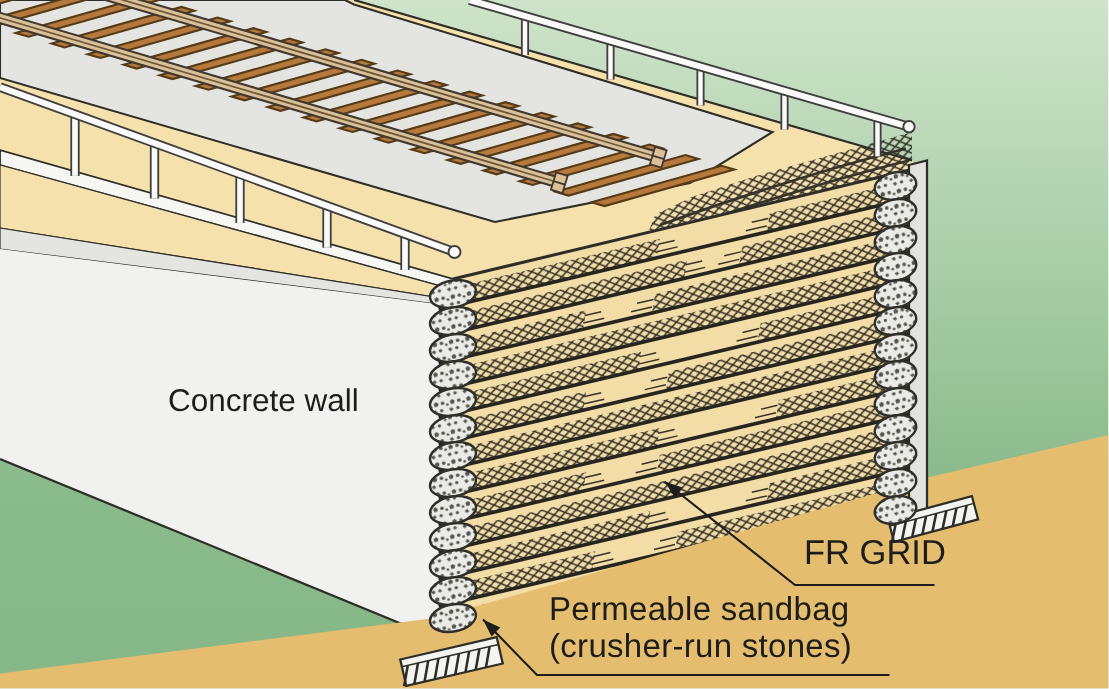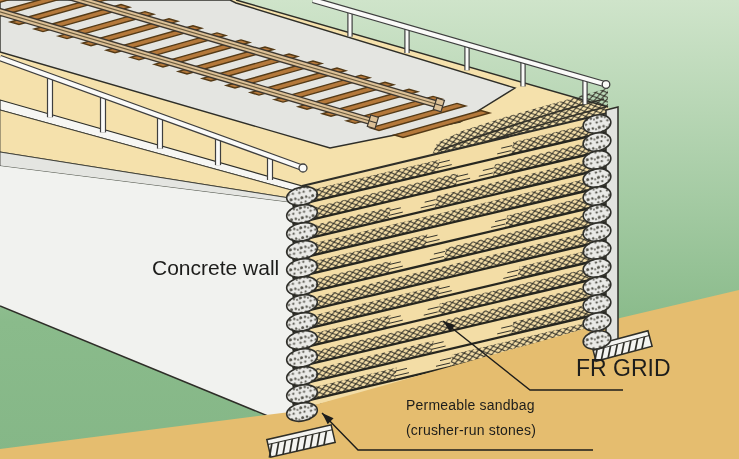--- a/index.html
+++ b/index.html
@@ -4,25 +4,25 @@
 <style>
   html,body{margin:0;padding:0;background:#ffffff;}
   .stage{
     position:relative;width:739px;height:459px;overflow:hidden;
     font-family:"Liberation Sans", sans-serif;
   }
   .stage svg{position:absolute;left:0;top:0;}
   .diagram-label{
     position:absolute;color:var(--label,#1d1d1b);
     font-family:"Liberation Sans", sans-serif;
-    white-space:pre-line;line-height:25px;margin-left:40px;
+    white-space:pre-line;line-height:25px;
   }
   #label-concrete-wall{left:112px;top:255px;font-size:21px;}
   #label-fr-grid{left:536px;top:356px;font-size:23px;text-align:center;}
-  #label-sandbag{left:366px;top:393px;font-size:14px;letter-spacing:.2px;}
+  #label-sandbag{left:366px;top:393px;font-size:22px;letter-spacing:.2px;}
 </style>
 </head>
 <body>
 
 <div class="stage">
 <svg id="scene" width="739" height="459" viewBox="0 0 739 459">
   <defs>
     <linearGradient id="greenGrad" x1="0" y1="0" x2="0" y2="1">
       <stop offset="0" stop-color="#cfe4ca"></stop>
       <stop offset="0.7" stop-color="#8abb8b"></stop>

